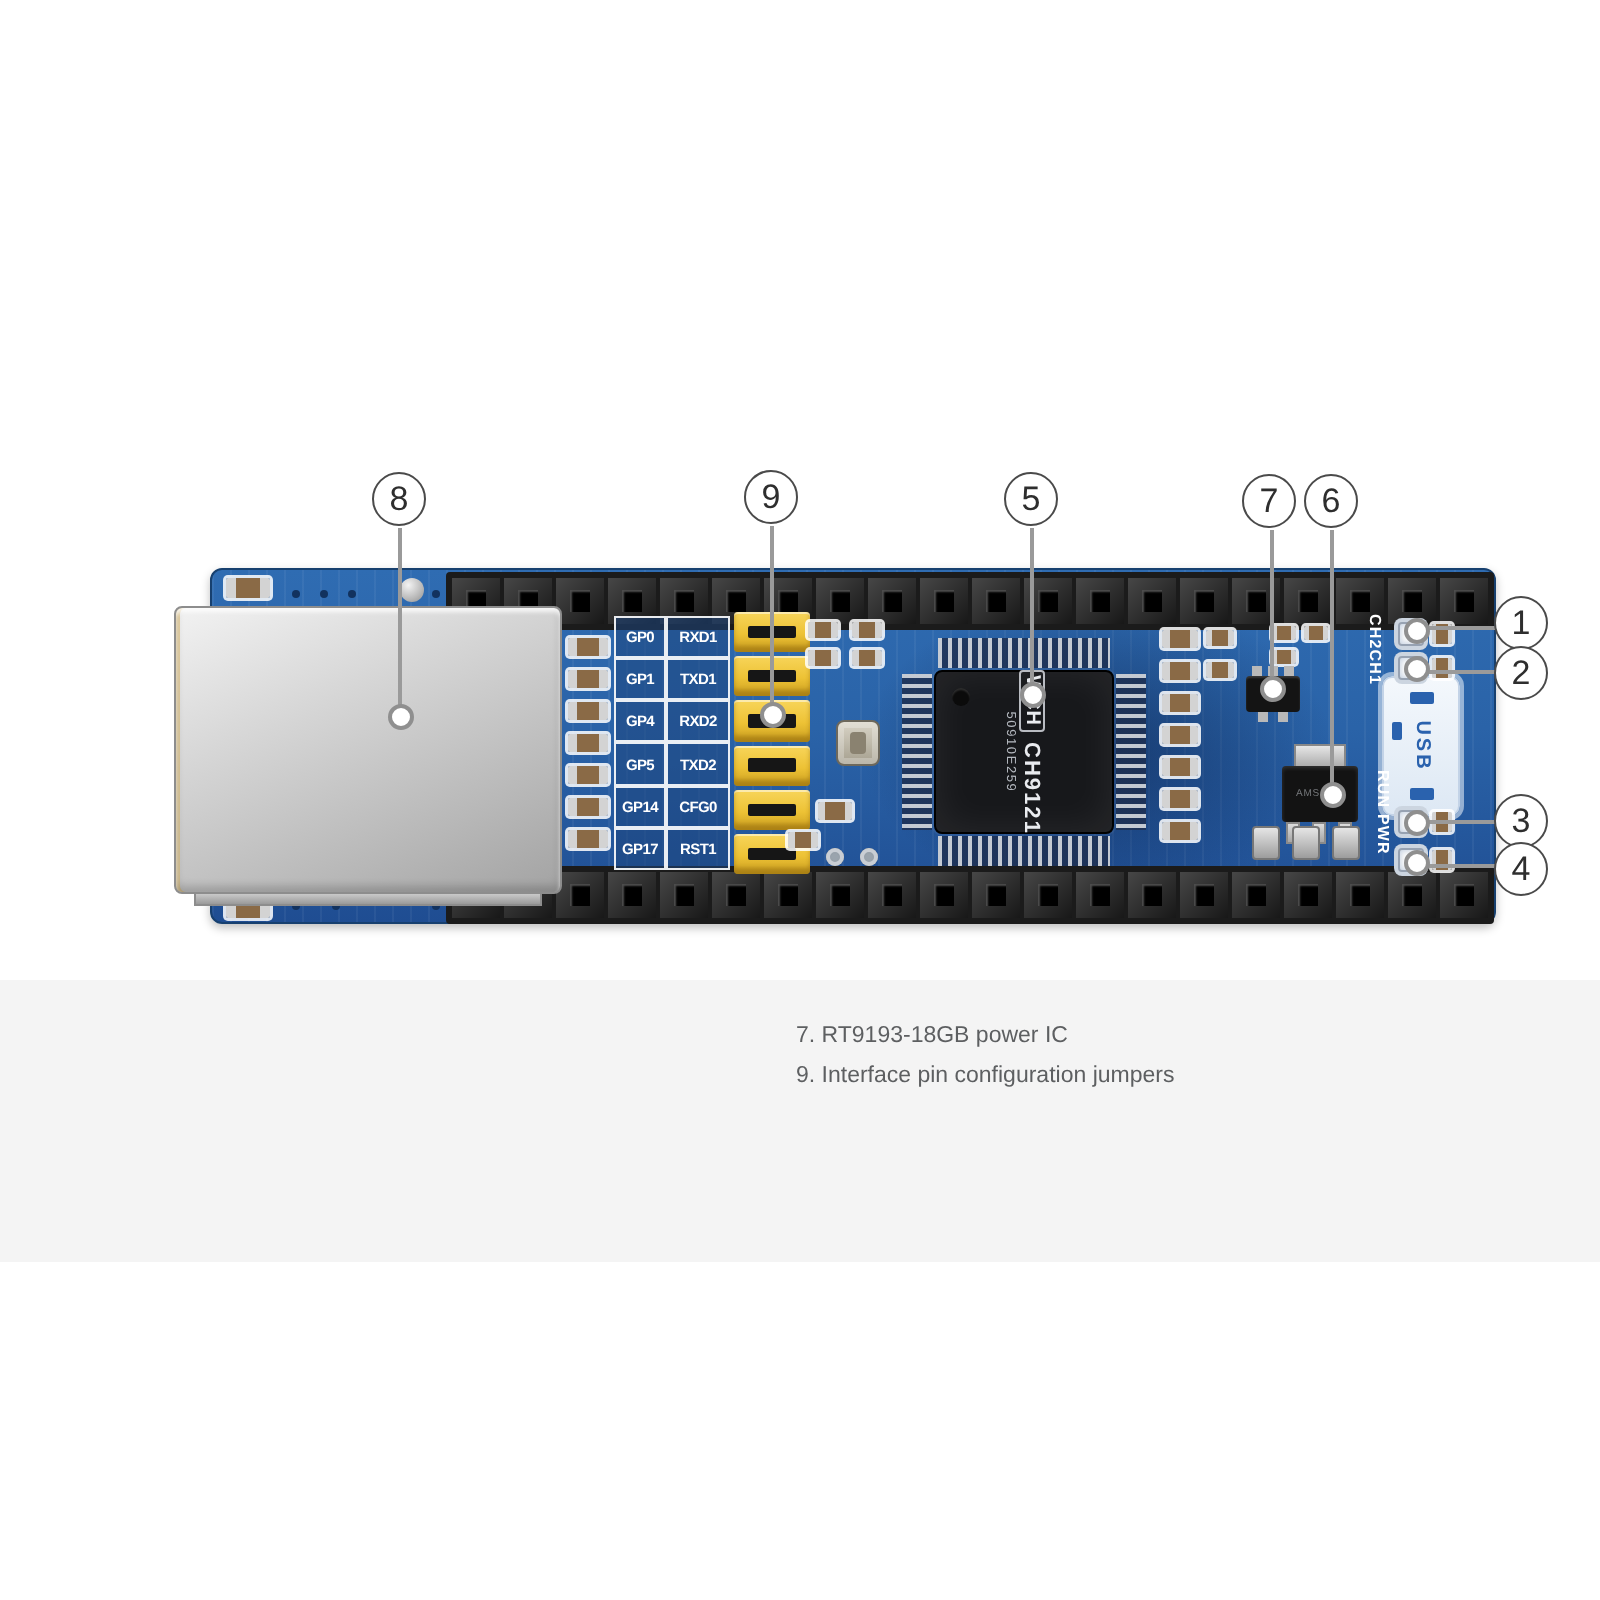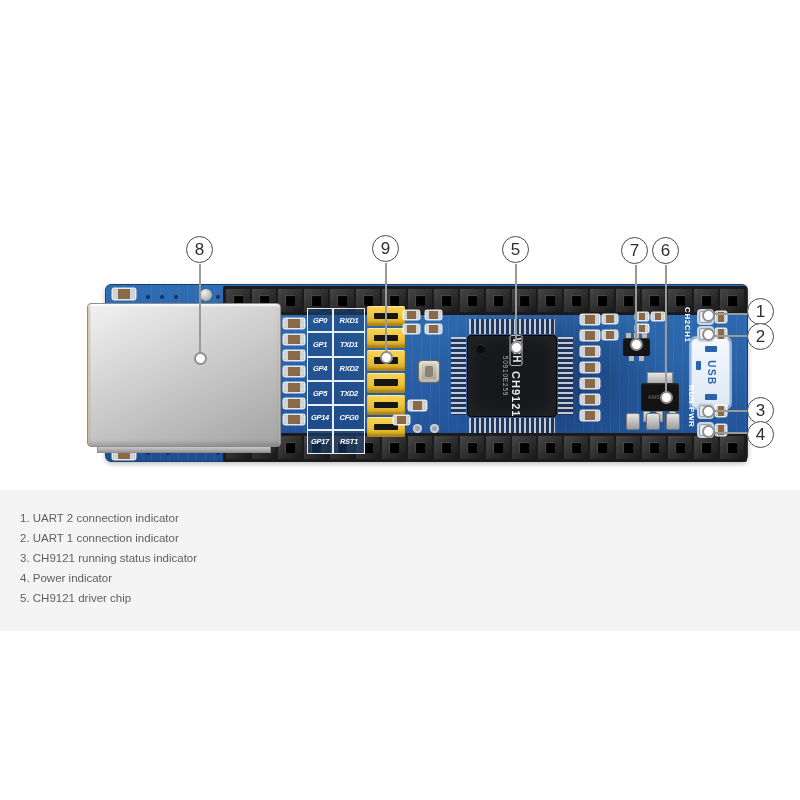--- a/index.html
+++ b/index.html
@@ -38,22 +38,22 @@
 
   
   .eth { position:absolute; left:-19px; top:18px; width:194px; height:144px;
          background:linear-gradient(155deg,#f2f2f2 0%,#d6d6d6 35%,#b7b7b7 75%,#a3a3a3 100%);
          border:1px solid #8d8d8d; border-radius:4px;
          box-shadow:inset 0 2px 2px rgba(255,255,255,.8), inset 0 -3px 4px rgba(0,0,0,.18), inset 2px 0 0 rgba(216,178,94,.55); }
   .eth-lip { position:absolute; left:-9px; top:162px; width:174px; height:6px;
          background:linear-gradient(180deg,#c9c9c9,#9a9a9a); border:1px solid #8d8d8d; border-top:none; }
 
   
-  .ltable { position:absolute; left:201px; top:23px; width:58px; height:146px;
-            display:grid; grid-template-columns:26px 32px; grid-auto-rows:1fr;font-style:italic; }
+  .ltable { position:absolute; left:201px; top:23px; width:58px; height:127px;
+            display:grid; grid-template-columns:26px 32px; grid-auto-rows:1fr; }
   .ltable span { border:1px solid rgba(255,255,255,.9); background:rgba(30,70,125,.55);
             color:#fff; font-size:7.5px; font-weight:bold; letter-spacing:-.3px;
             display:flex; align-items:center; justify-content:center; }
 
   
   .jumpers { position:absolute; left:261px; top:21px; width:38px; height:131px;
              display:flex; flex-direction:column; gap:2px; }
   .jumpers b { flex:1; background:linear-gradient(180deg,#f8d55a 0%,#edc235 55%,#cb9f20 100%);
              border-radius:2px; position:relative; box-shadow:inset 0 -3px 2px rgba(140,100,10,.5), inset 0 1px 0 rgba(255,255,255,.5); }
   .jumpers b::after { content:""; position:absolute; left:18%; right:18%; top:34%; height:32%;
@@ -355,24 +355,19 @@
     <div class="led" style="left:593px;top:43px"></div>
     <div class="led" style="left:593px;top:120px"></div>
     <div class="led" style="left:593px;top:139px"></div>
     <div class="smd" style="left:610px;top:27px;width:10px;height:10px"></div>
     <div class="smd" style="left:610px;top:44px;width:10px;height:10px"></div>
     <div class="smd" style="left:610px;top:121px;width:10px;height:10px"></div>
     <div class="smd" style="left:610px;top:140px;width:10px;height:10px"></div>
   </div>
 
   <div class="legend">
-    <div class="lg-col lg-left">
-      <div class="lg-item">1. UART 2 connection indicator</div>
-      <div class="lg-item">2. UART 1 connection indicator</div>
-      <div class="lg-item">3. CH9121 running status indicator</div>
-      <div class="lg-item">4. Power indicator</div>
-      <div class="lg-item">5. CH9121 driver chip</div>
-    </div>
     <div class="lg-col lg-right">
+      <div class="lg-item">7. RT9193-18GB power IC</div>
+      <div class="lg-item">9. Interface pin configuration jumpers</div>
     </div>
   </div>
 
 </div>
 
 </body></html>

